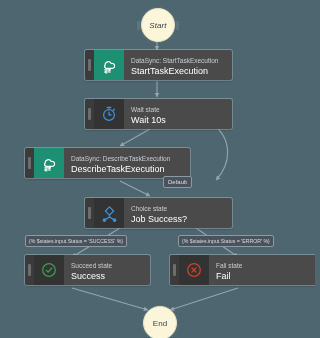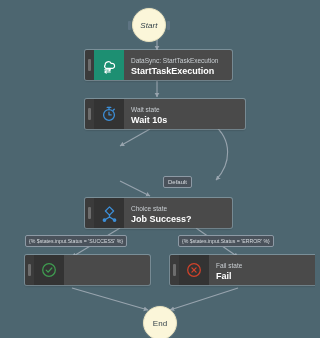--- a/index.html
+++ b/index.html
@@ -103,21 +103,21 @@
     color: #c9ced2;
     font-size: 6.5px;
     line-height: 9px;
     white-space: nowrap;
     overflow: hidden;
     text-overflow: ellipsis;
   }
   .node .title {
     color: #ffffff;
     font-size: 9px;
-    font-weight: bold;
+    font-weight: normal;
     line-height: 12px;
     white-space: nowrap;
     overflow: hidden;
     text-overflow: ellipsis;
   }
 
   
   .elabel {
     position: absolute;
     background: #4a525b;
@@ -160,21 +160,21 @@
       <path d="M196,228 L238,257"></path>
 
       <path d="M72,288 L148,310"></path>
 
       <path d="M238,288 L170,310"></path>
 
       <path d="M213,124 C233,140 231,164 216,180"></path>
     </g>
   </svg>
 
-  <div class="terminal" style="left:132px; top:8px;font-style:italic;">
+  <div class="terminal" style="left:141px; top:8px;font-style:italic;">
     <span class="handle l"></span>
     <span class="handle r"></span>
     <span>Start</span>
   </div>
 
   <div class="node svc" style="left:85px; top:50px; width:147px;">
     <div class="grip">
         <i></i>
       </div>
     <div class="iconbox">
@@ -185,39 +185,57 @@
         <path d="M13 20.2H6.4"></path>
           <path d="M7.9 18.9l-1.6 1.3 1.6 1.4"></path>
       </svg>
     </div>
     <div class="body">
       <div class="sub">DataSync: StartTaskExecution</div>
       <div class="title">StartTaskExecution</div>
     </div>
   </div>
 
-  <div class="node" style="left:85px; top:99px; width:160px;">
+  <div class="node" style="left:85px; top:99px; width:147px;">
     <div class="grip">
         <i></i>
       </div>
     <div class="iconbox">
       <svg width="18" height="18" viewBox="0 0 24 24" fill="none" stroke="#3d8fd8" stroke-width="1.7" stroke-linecap="round" stroke-linejoin="round">
         <circle cx="12" cy="13.3" r="7.2"></circle>
         <path d="M12 9.6v3.7h2.9"></path>
         <path d="M9.6 3.2h4.8"></path>
         <path d="M12 3.2v2.9"></path>
         <path d="M17.6 7.1l1.5-1.5"></path>
       </svg>
     </div>
     <div class="body">
       <div class="sub">Wait state</div>
       <div class="title">Wait 10s</div>
     </div>
   </div>
 
+  <div class="node svc" style="left:25px; top:148px; width:165px;">
+    <div class="grip">
+        <i></i>
+      </div>
+    <div class="iconbox">
+      <svg width="19" height="19" viewBox="0 0 24 24" fill="none" stroke="#ffffff" stroke-width="1.5" stroke-linecap="round" stroke-linejoin="round">
+        <path d="M6.5 11.2a4 4 0 0 1 7.6-1.7 3.2 3.2 0 0 1 4.3 3 3 3 0 0 1-3 3.1H7.2a3.2 3.2 0 0 1-.7-4.4z"></path>
+        <path d="M6 17.5h7"></path>
+          <path d="M11.3 16.1l1.6 1.4-1.6 1.4"></path>
+        <path d="M13 20.2H6.4"></path>
+          <path d="M7.9 18.9l-1.6 1.3 1.6 1.4"></path>
+      </svg>
+    </div>
+    <div class="body">
+      <div class="sub">DataSync: DescribeTaskExecution</div>
+      <div class="title">DescribeTaskExecution</div>
+    </div>
+  </div>
 
   <div class="elabel default" style="left:163px; top:176px;">Default</div>
 
   <div class="node" style="left:85px; top:198px; width:147px;">
     <div class="grip">
         <i></i>
       </div>
     <div class="iconbox">
       <svg width="19" height="19" viewBox="0 0 24 24" fill="none" stroke="#3d8fd8" stroke-width="1.6" stroke-linecap="round" stroke-linejoin="round">
         <path d="M12 3.6l5.2 5.2-5.2 5.2-5.2-5.2z"></path>
@@ -239,20 +257,24 @@
   <div class="node" style="left:25px; top:255px; width:125px;">
     <div class="grip">
         <i></i>
       </div>
     <div class="iconbox">
       <svg width="18" height="18" viewBox="0 0 24 24" fill="none" stroke="#3f9c50" stroke-width="1.7" stroke-linecap="round" stroke-linejoin="round">
         <circle cx="12" cy="12" r="8.4"></circle>
         <path d="M8.2 12.2l2.6 2.6 5-5.4"></path>
       </svg>
     </div>
+    <div class="body">
+      <div class="sub">Succeed state</div>
+      <div class="title">Success</div>
+    </div>
   </div>
 
   <div class="node" style="left:170px; top:255px; width:151px;">
     <div class="grip">
         <i></i>
       </div>
     <div class="iconbox">
       <svg width="18" height="18" viewBox="0 0 24 24" fill="none" stroke="#d0422a" stroke-width="1.7" stroke-linecap="round" stroke-linejoin="round">
         <circle cx="12" cy="12" r="8.4"></circle>
         <path d="M9.2 9.2l5.6 5.6"></path>

